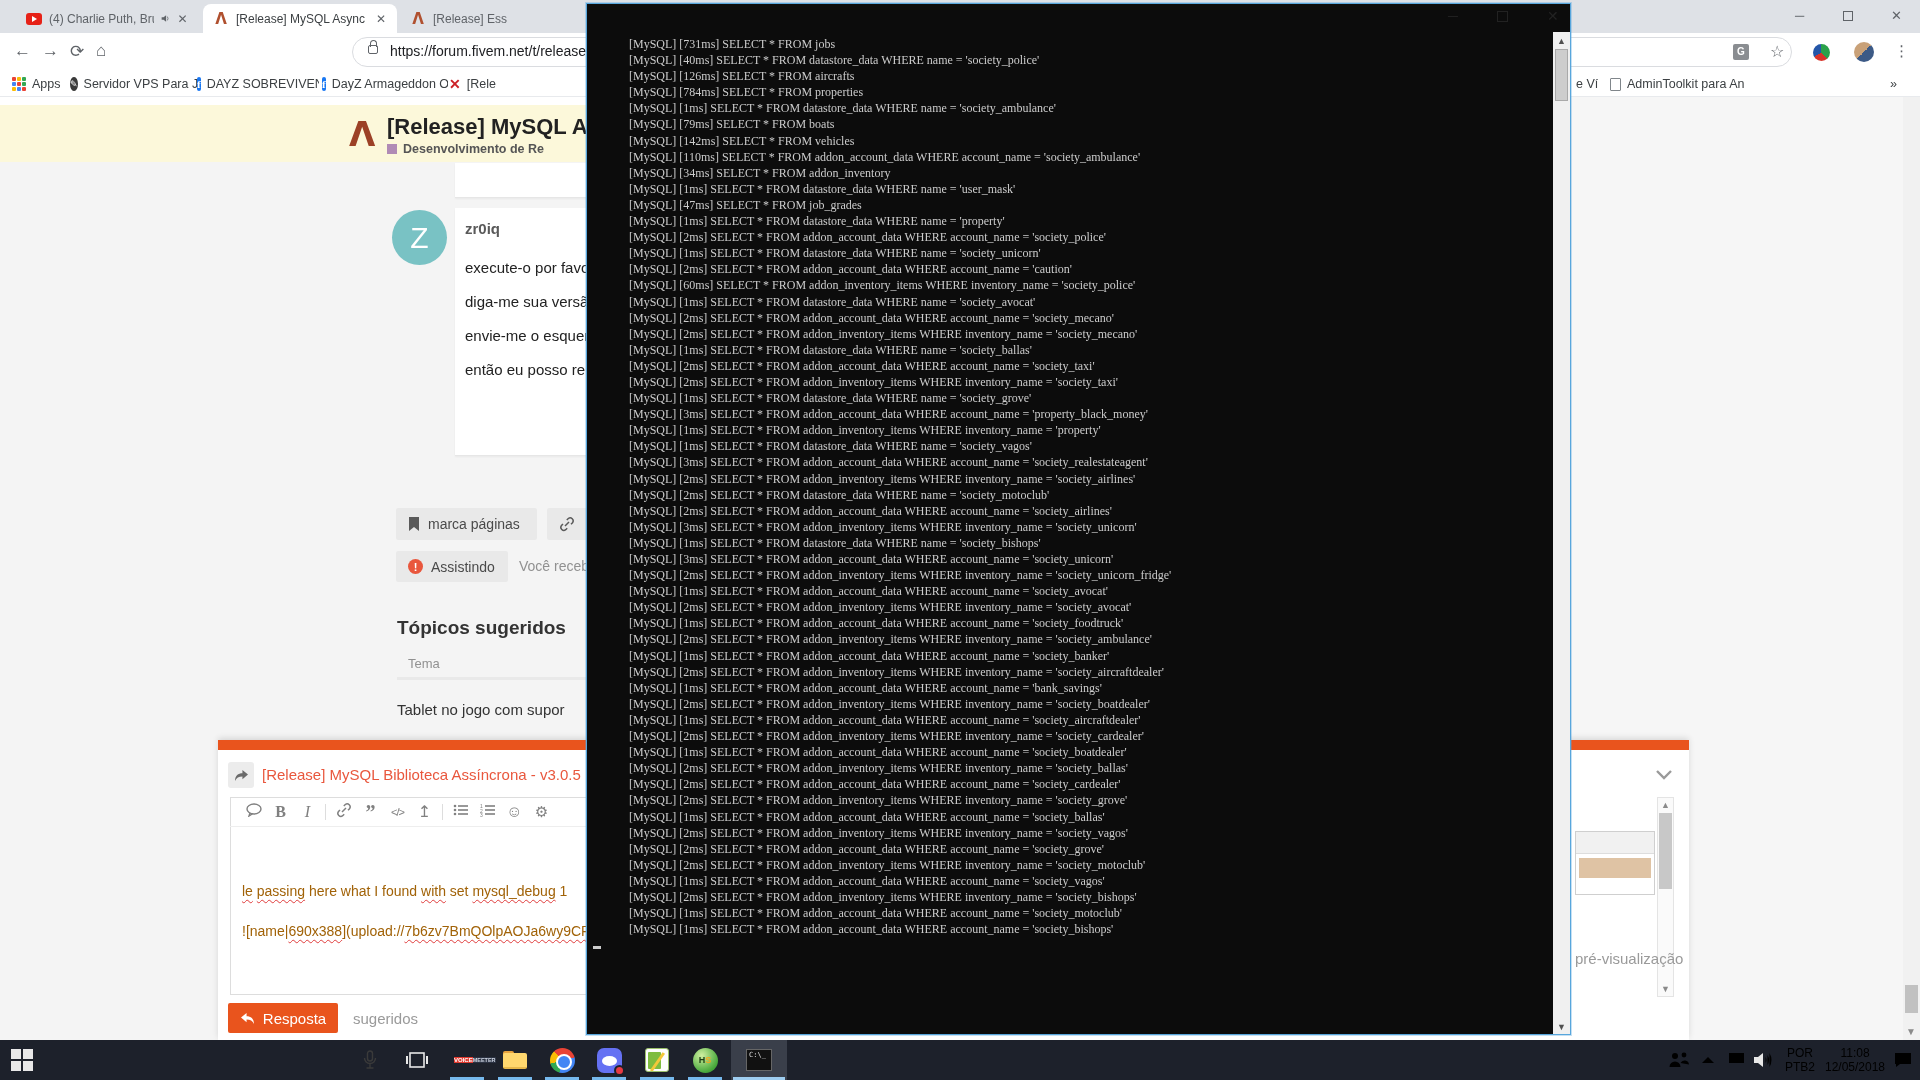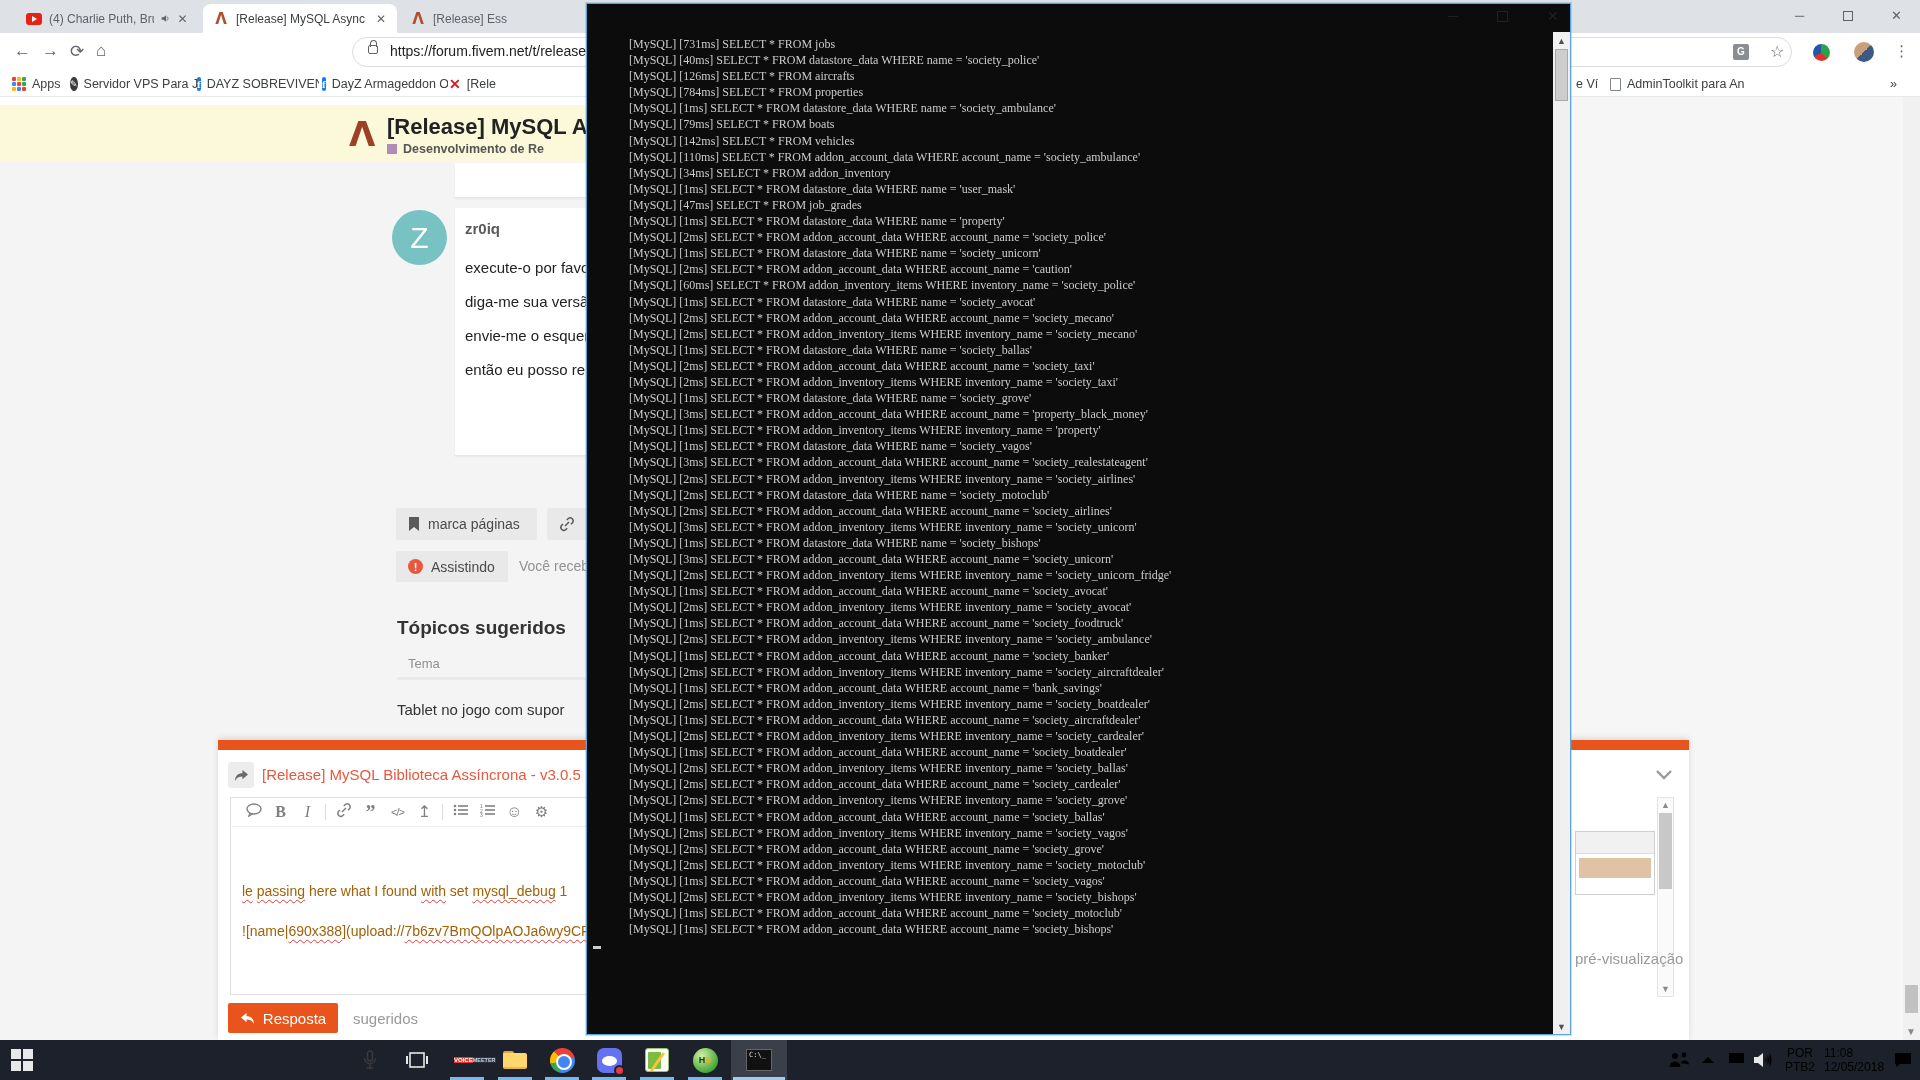--- a/index.html
+++ b/index.html
@@ -143,21 +143,21 @@
   .discord-icon:before { content:""; position:absolute; left:5px; top:8px; width:15px; height:10px; background:#fff; border-radius:50%; }
   .discord-dot { position:absolute; right:-3px; bottom:-3px; width:11px; height:11px; border-radius:50%; background:#e93a43; border:2px solid #1d212b; }
   .npp-icon { width:24px; height:24px; background:#fdfdfd; border-radius:3px; position:relative; overflow:hidden; border:1px solid #9bc06a; }
   .npp-icon:before { content:""; position:absolute; left:2px; top:3px; width:13px; height:17px; background:#7ebc3f; border-radius:1px; }
   .npp-icon:after { content:""; position:absolute; left:10px; top:2px; width:3px; height:22px; background:#f3c73a; transform:rotate(35deg); }
   .hs-icon { width:25px; height:25px; border-radius:50%; background:radial-gradient(circle at 35% 30%, #cff0a0, #49a93c 70%, #2c7c2a); color:#1c3c12; font-size:9px; font-weight:bold; display:flex; align-items:center; justify-content:center; }
   .hs-icon span { color:#f5a51d; }
   .cmd-tb-icon { width:26px; height:22px; background:#111; border:1px solid #666; color:#ddd; font-size:7px; line-height:8px; padding:1px 0 0 2px; font-family:"DejaVu Sans Mono",monospace; }
   .tray-ico { position:absolute; top:1051px; }
   #tray-lang { left:1779px; top:1046px; width:42px; text-align:center; font-size:12px; line-height:14px; }
-  #tray-clock { left:1824px; top:1046px; width:62px; text-align:left; font-size:12px; line-height:14px; }
+  #tray-clock { left:1824px; top:1046px; width:62px; text-align:center; font-size:12px; line-height:14px; }
   #tray-notif { left:1893px; top:1051px; }
 </style>
 </head>
 <body>
 
 <div id="screen">
 
   <div class="abs" id="tabstrip"></div>
   <div class="tab" style="left:16px; width:182px;">
     <span class="favicon">

